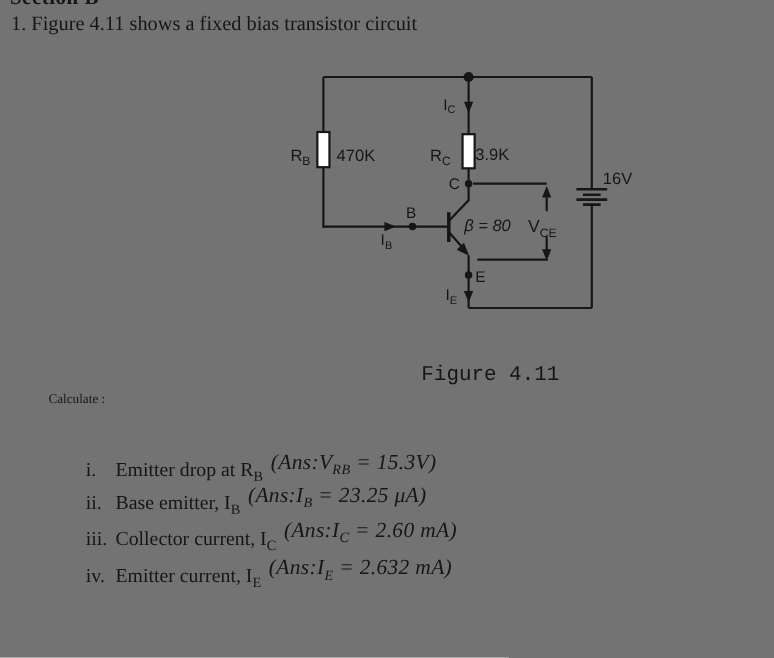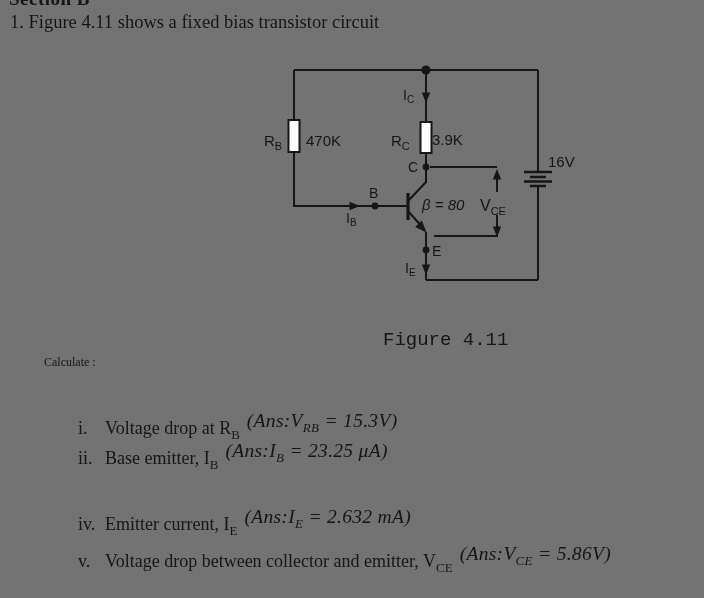--- a/index.html
+++ b/index.html
@@ -101,22 +101,22 @@
     <text x="220" y="156" font-size="16"><tspan>V</tspan><tspan dy="4" font-size="11">CE</tspan></text>
     <text x="172" y="201" font-size="14">E</text>
     <text x="145" y="218" font-size="14"><tspan>I</tspan><tspan dy="3" font-size="10">E</tspan></text>
     <text x="288" y="112" font-size="15">16V</text>
   </svg>
 
   <div class="abs fig-caption">Figure 4.11</div>
 
   <div class="abs calculate">Calculate :</div>
 
-  <div class="q" style="top:417px"><span class="qn">i.</span><span class="ql"><span>Voltage drop at R</span><sub class="qsub">B</sub></span><span class="ans"><span>(Ans:</span><span>V</span><sub class="asub">RB</sub><span> = 15.3V)</span></span></div>
+  <div class="q" style="top:417px"><span class="qn">i.</span><span class="ql"><span>Emitter drop at R</span><sub class="qsub">B</sub></span><span class="ans"><span>(Ans:</span><span>V</span><sub class="asub">RB</sub><span> = 15.3V)</span></span></div>
 
   <div class="q" style="top:447px"><span class="qn">ii.</span><span class="ql"><span>Base emitter, I</span><sub class="qsub">B</sub></span><span class="ans"><span>(Ans:</span><span>I</span><sub class="asub">B</sub><span> = 23.25 μA)</span></span></div>
 
+  <div class="q" style="top:479px"><span class="qn">iii.</span><span class="ql"><span>Collector current, I</span><sub class="qsub">C</sub></span><span class="ans"><span>(Ans:</span><span>I</span><sub class="asub">C</sub><span> = 2.60 mA)</span></span></div>
 
   <div class="q" style="top:513px"><span class="qn">iv.</span><span class="ql"><span>Emitter current, I</span><sub class="qsub">E</sub></span><span class="ans"><span>(Ans:</span><span>I</span><sub class="asub">E</sub><span> = 2.632 mA)</span></span></div>
 
-  <div class="q" style="top:550px"><span class="qn">v.</span><span class="ql"><span>Voltage drop between collector and emitter, V</span><sub class="qsub">CE</sub></span><span class="ans"><span>(Ans:</span><span>V</span><sub class="asub">CE</sub><span> = 5.86V)</span></span></div>
 
 </div>
 
 </body></html>

